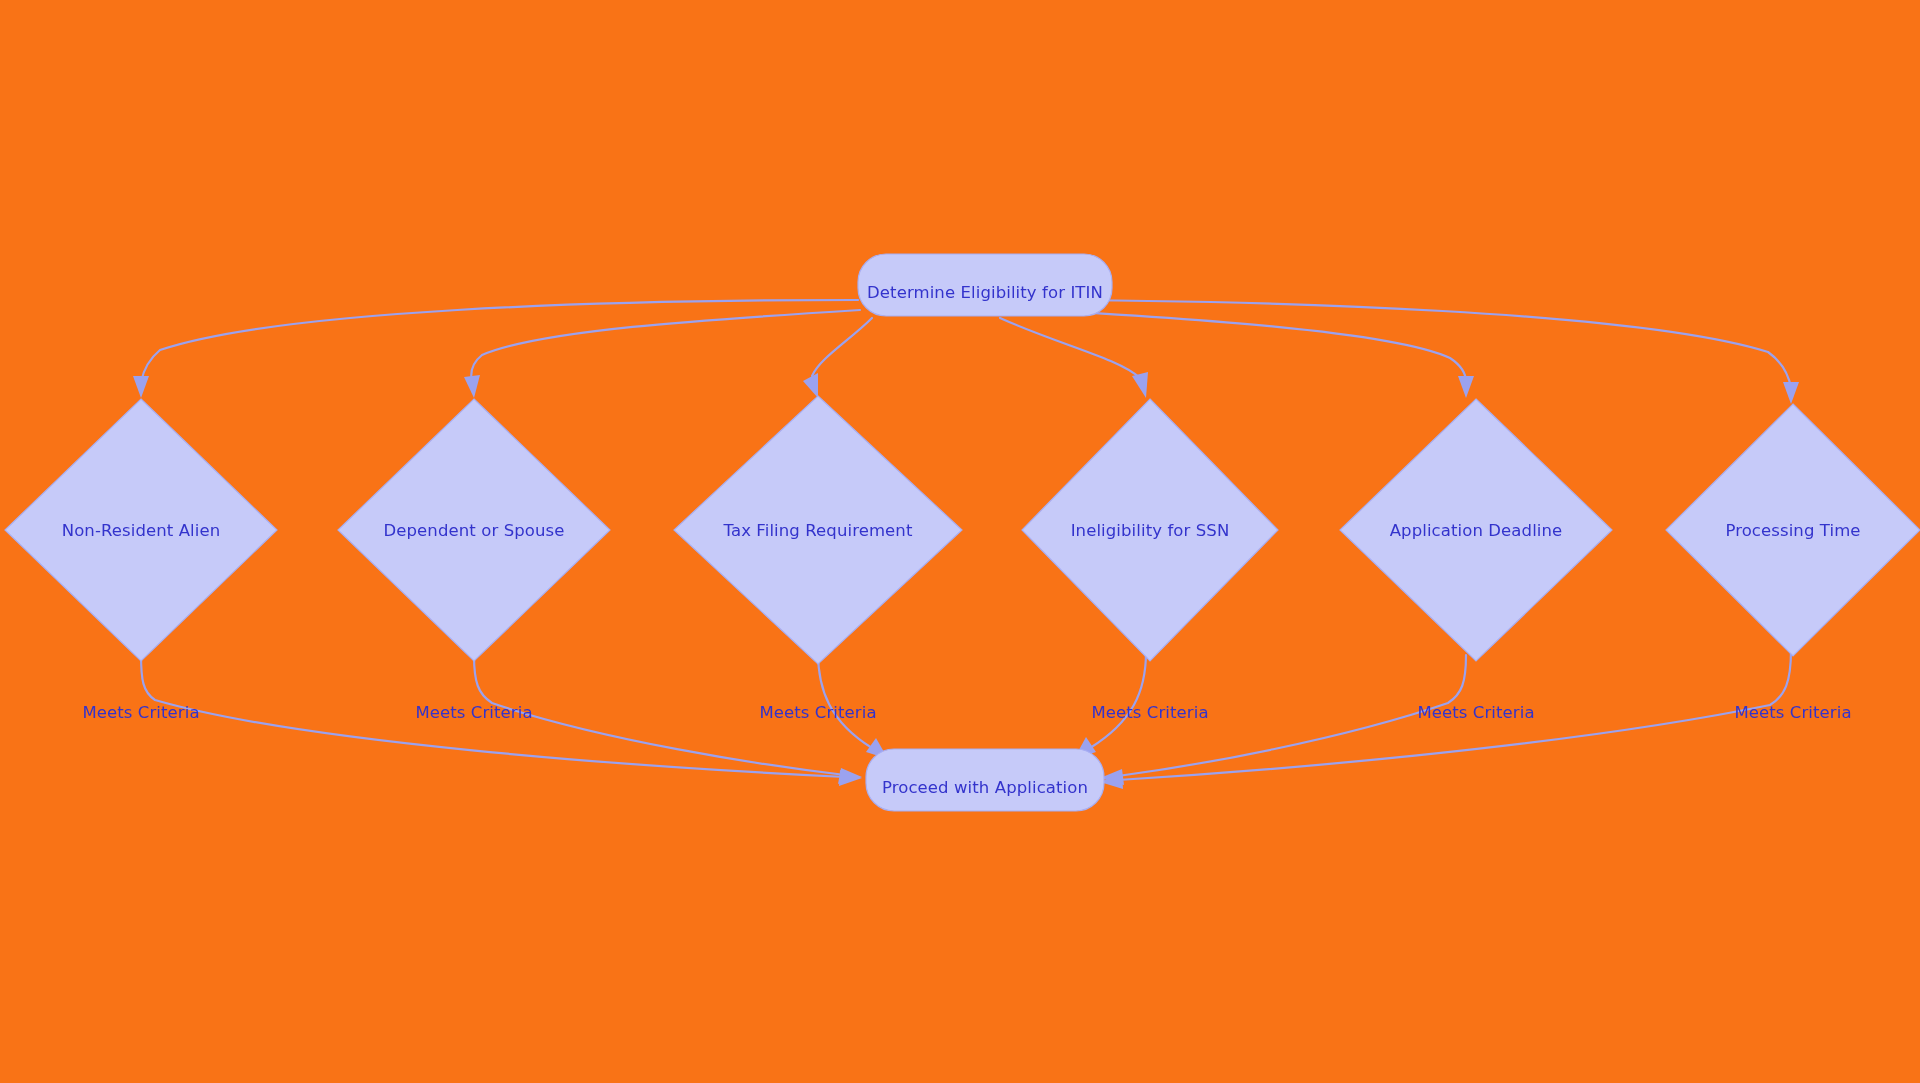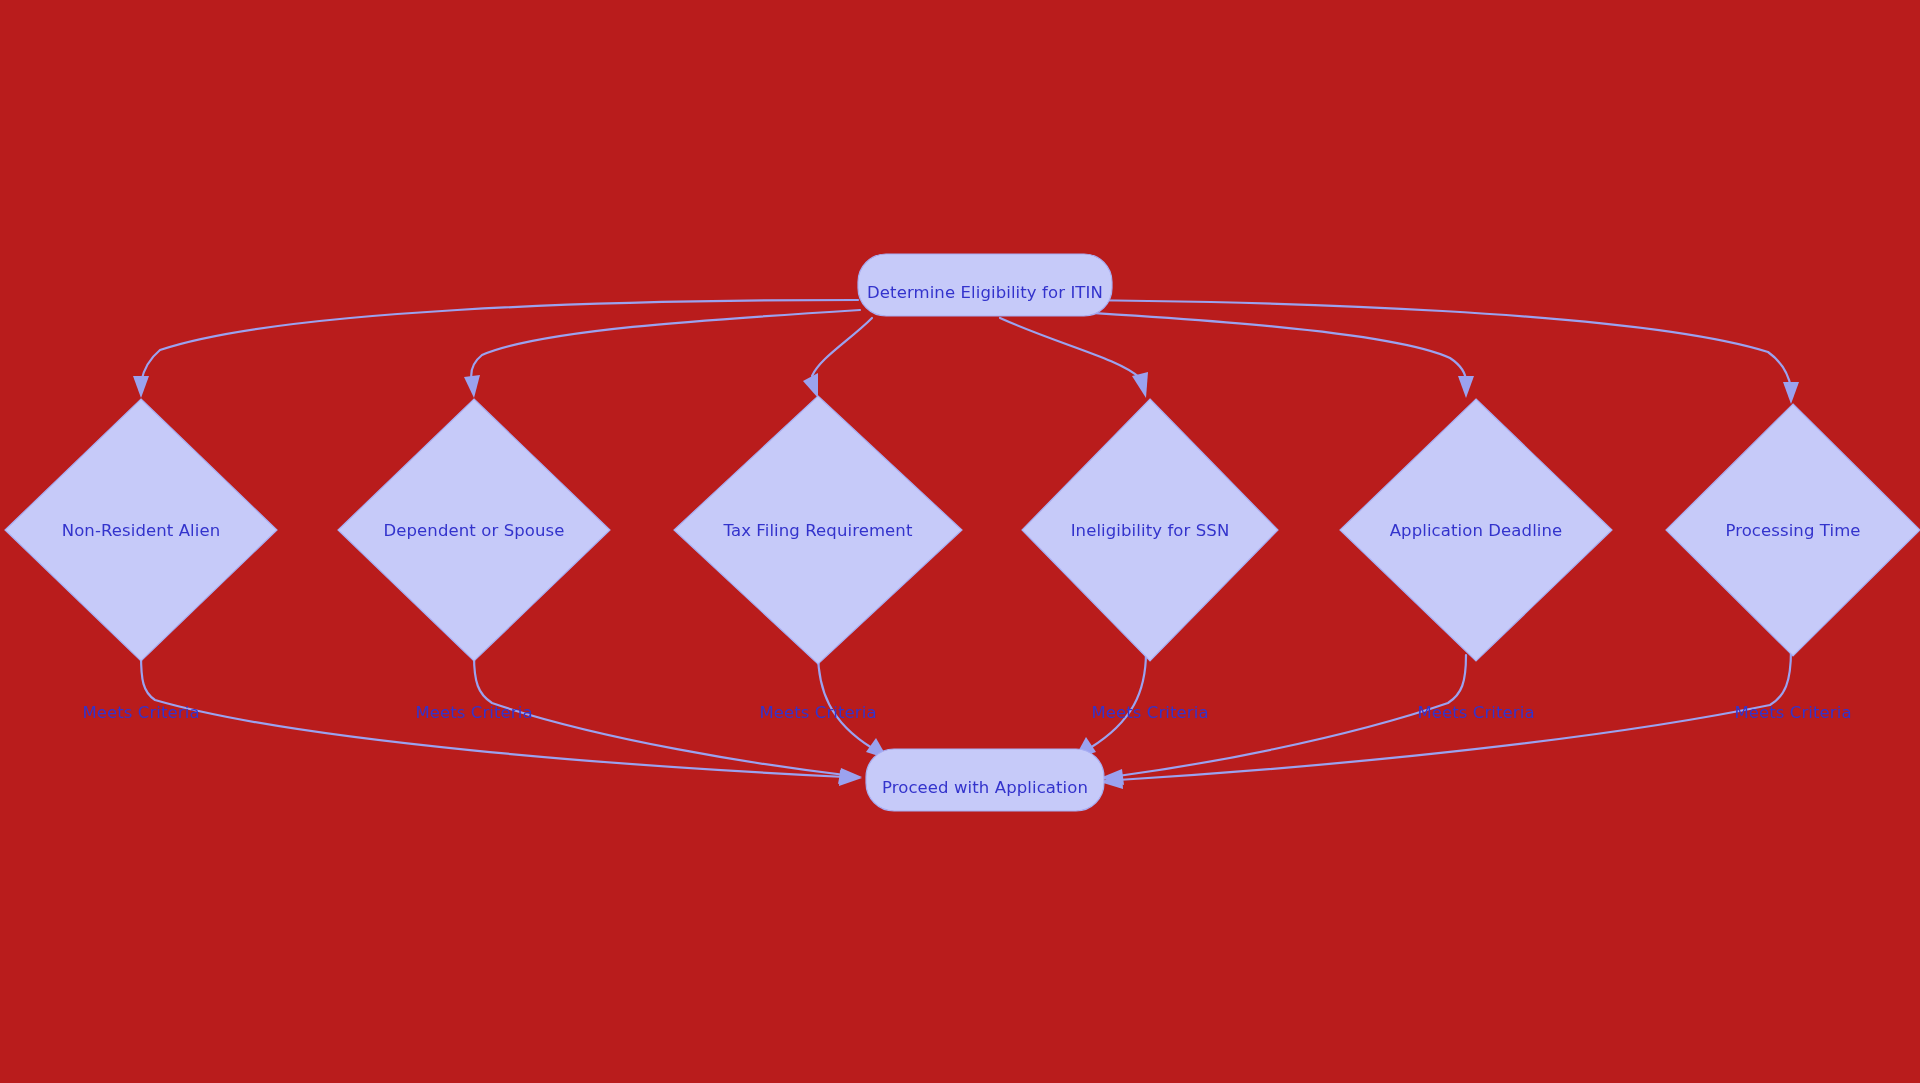--- a/index.html
+++ b/index.html
@@ -4,21 +4,21 @@
 <style>
   html, body {
     margin: 0;
     padding: 0;
     background: #ffffff;
   }
   #stage {
     position: relative;
     width: 1920px;
     height: 1083px;
-    background: #b91c1c;
+    background: #f97316;
     overflow: hidden;
     font-family: "DejaVu Sans", "Liberation Sans", sans-serif;
   }
   #flow-svg {
     position: absolute;
     top: 0;
     left: 0;
     width: 1920px;
     height: 1083px;
     display: block;

